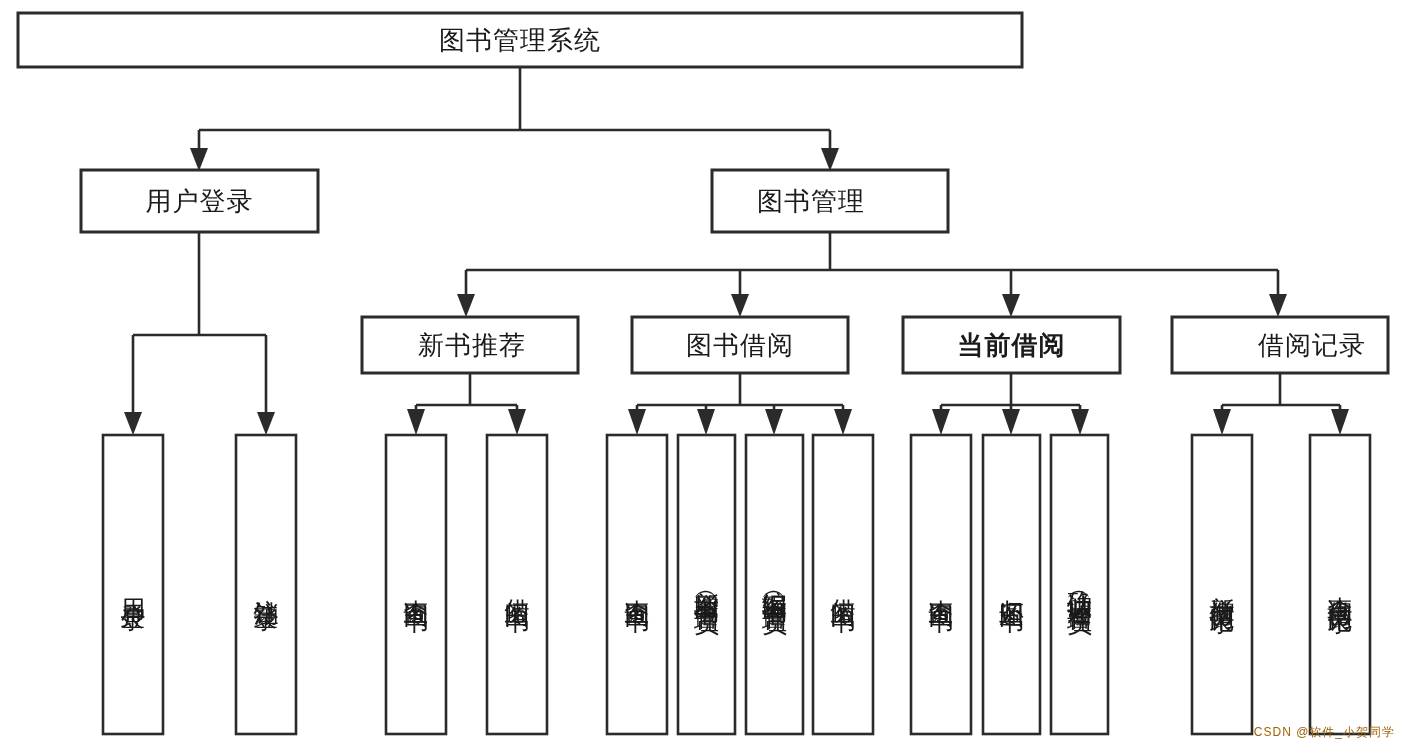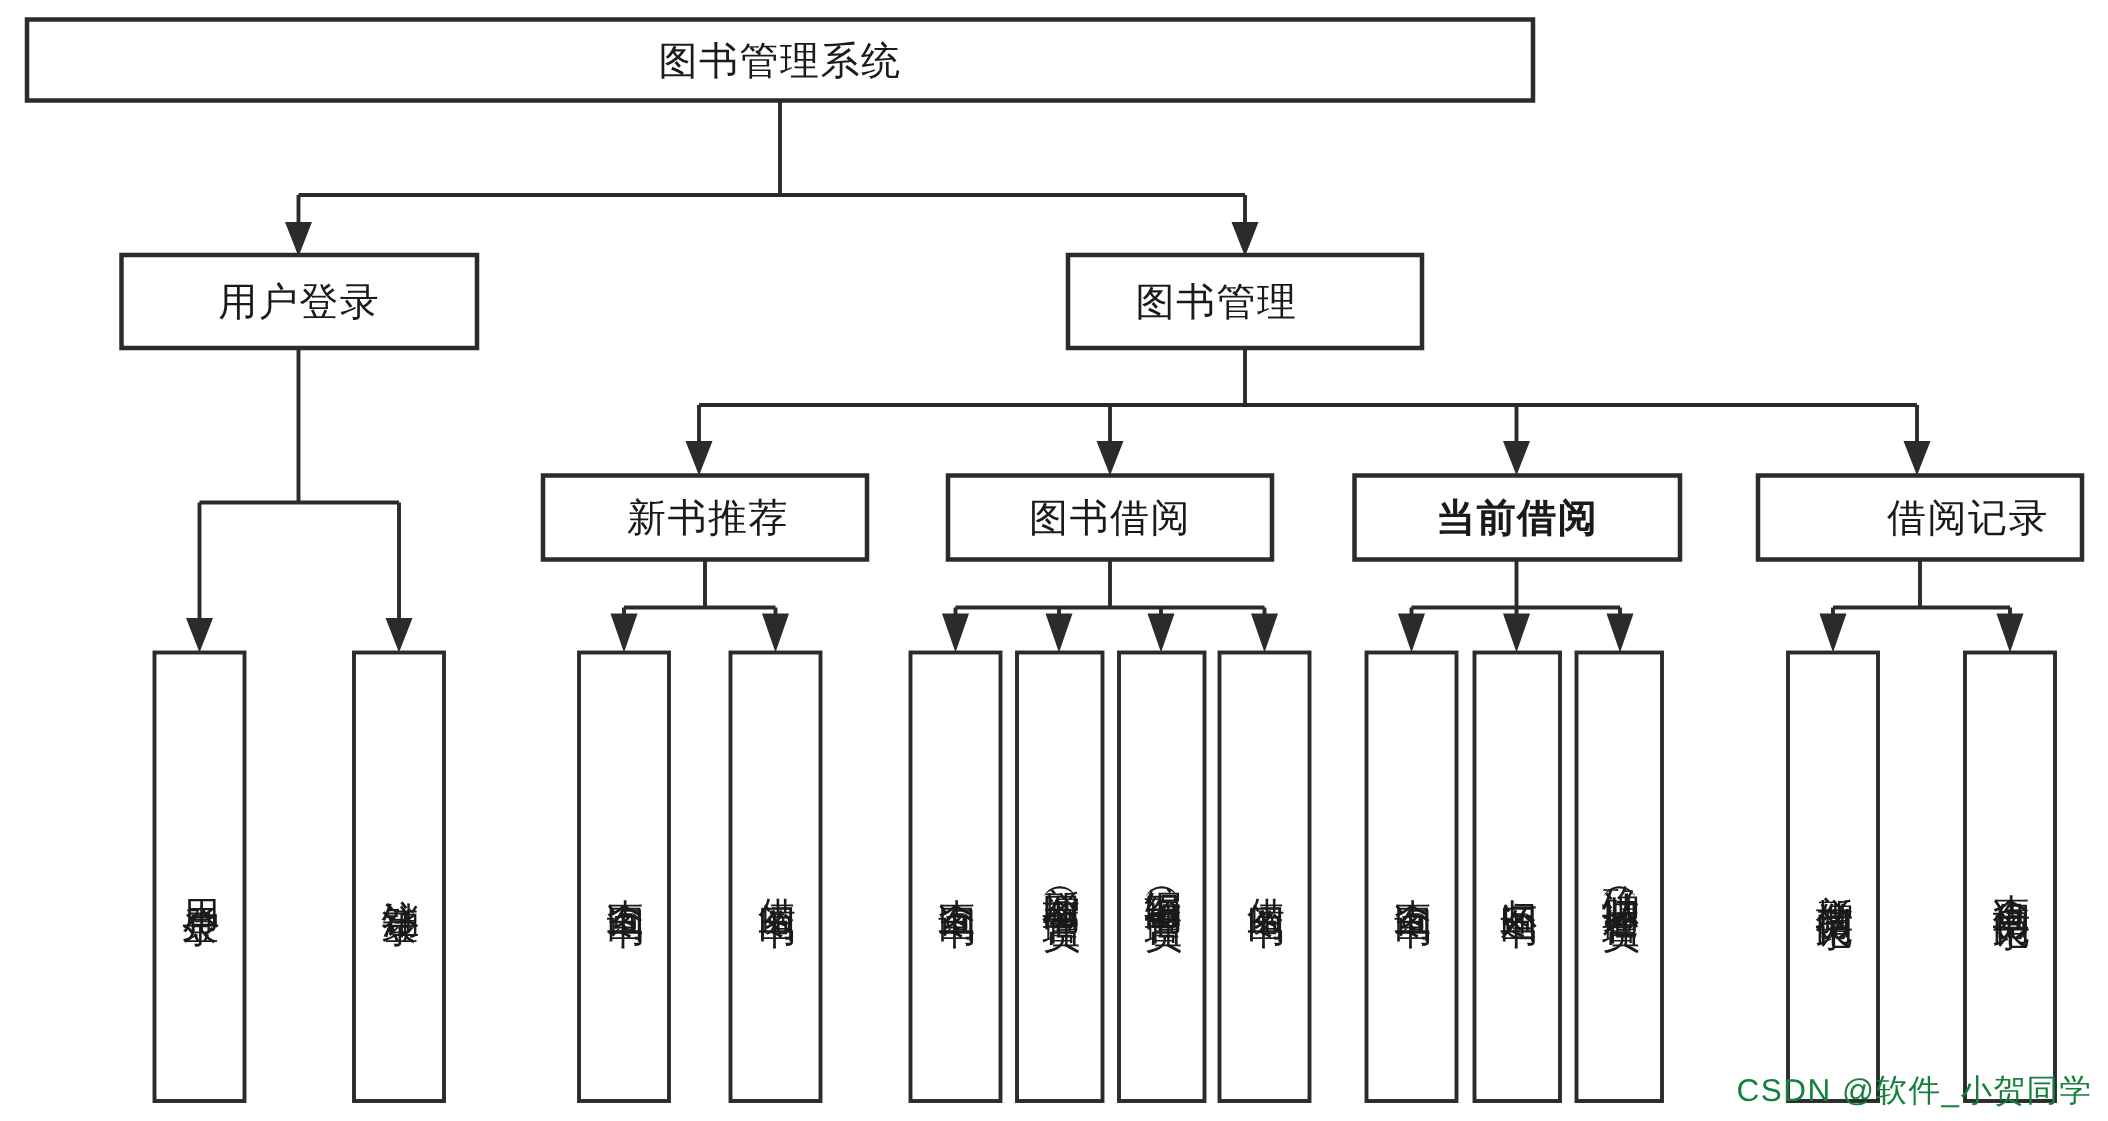--- a/index.html
+++ b/index.html
@@ -72,22 +72,22 @@
     font-size: 26px;
     color: #1a1a1a;
     white-space: nowrap;
     letter-spacing: 1px;
   }
   #watermark {
     position: absolute;
     right: 10px;
     bottom: 6px;
     font-family: "Liberation Sans", "DejaVu Sans", sans-serif;
-    font-size: 21px;
-    color: #15803d;
+    font-size: 12px;
+    color: #a16207;
     letter-spacing: 1px;
     white-space: nowrap;
     pointer-events: none;
   }
 </style>
 </head>
 <body>
 
 <div id="diagram-root">
 

